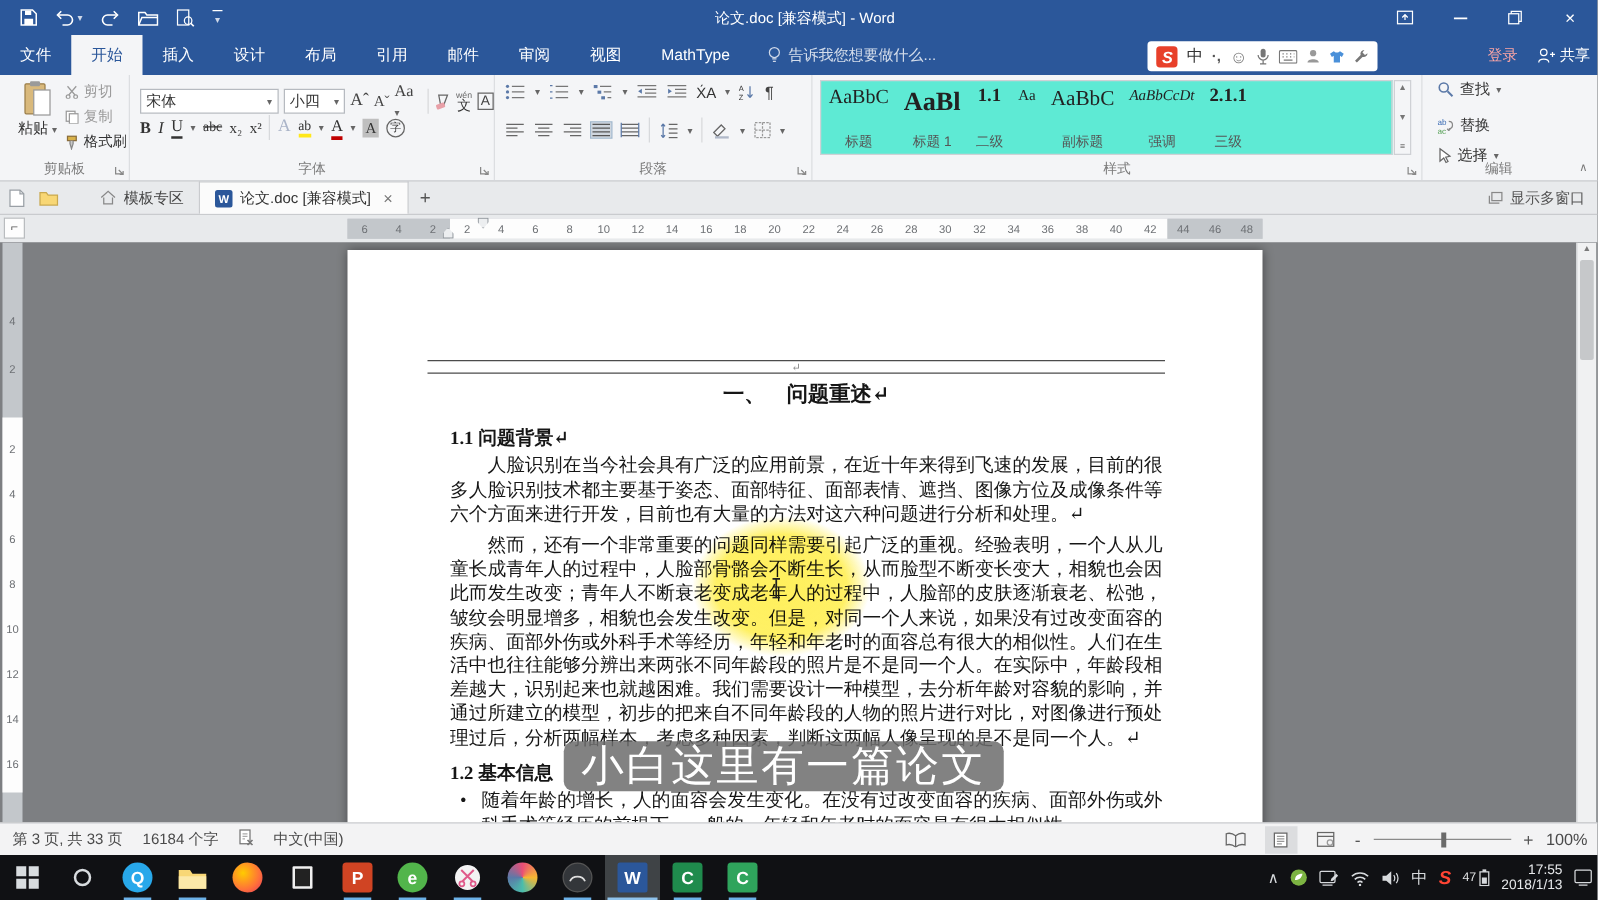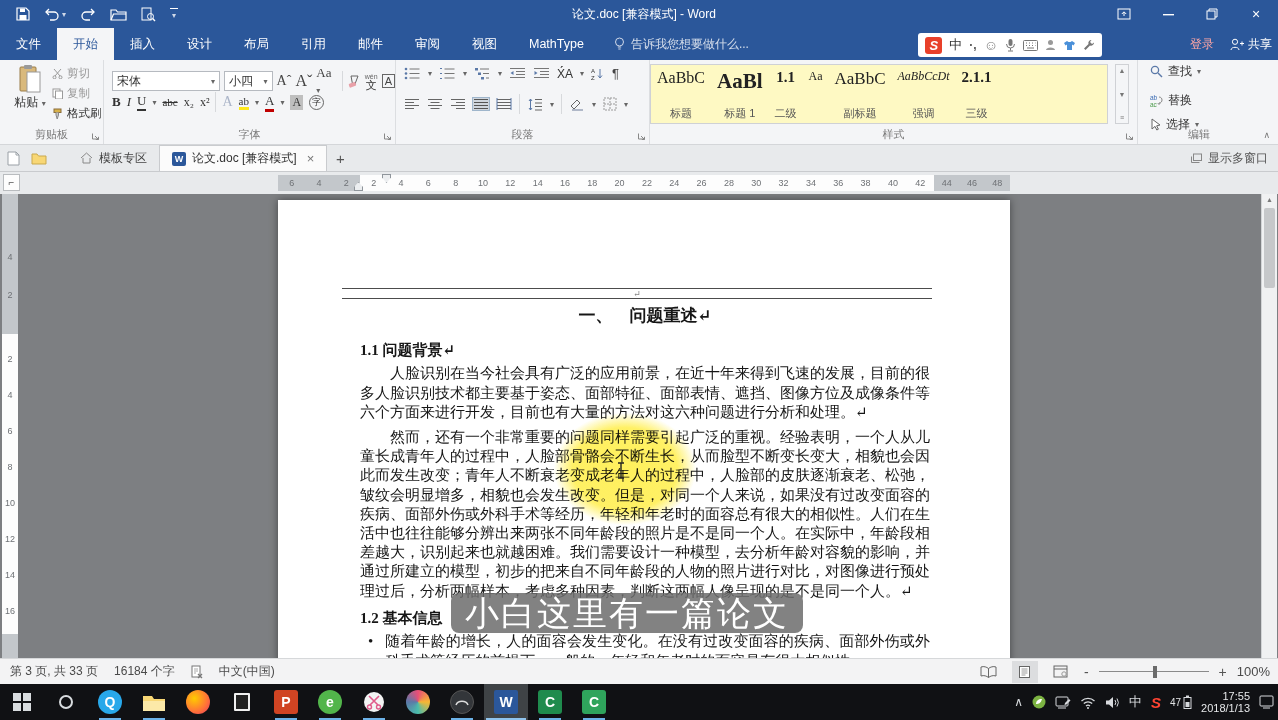--- a/index.html
+++ b/index.html
@@ -47,21 +47,21 @@
   .boxA { border:1px solid #666; padding:0 2px; font-size:11px; }
   .shadeA { background:#bfbfbf; padding:0 2px; }
   .circ { border:1px solid #666; border-radius:50%; width:15px; height:15px; display:flex; align-items:center; justify-content:center; font-size:9px; }
   .sep { width:1px; height:20px; background:#d7d9dc; }
   .g-para { left:396px; width:254px; }
   .prow1 { position:absolute; left:8px; top:6px; display:flex; align-items:center; gap:7px; }
   .prow2 { position:absolute; left:8px; top:34px; display:flex; align-items:center; gap:7px; }
   .pbtn { display:flex; align-items:center; }
   .pbtn.on { background:#cfd6de; outline:1px solid #9fb6cc; }
   .g-styles { left:650px; width:488px; }
-  .gallery { position:absolute; left:0; top:4px; width:458px; height:60px; background:#fef9c3; border:1px solid #cfd1d5; display:flex; overflow:hidden; }
+  .gallery { position:absolute; left:6px; top:4px; width:458px; height:60px; background:#5eead4; border:1px solid #cfd1d5; display:flex; overflow:hidden; }
   .scard { flex:0 0 auto; padding:4px 6px 2px; display:flex; flex-direction:column; align-items:center; justify-content:space-between; }
   .sprev { font-family:"Liberation Serif","DejaVu Serif",serif; color:#222; white-space:nowrap; }
   .sname { font-size:11px; color:#555; white-space:nowrap; }
   .scroll { position:absolute; right:8px; top:4px; width:14px; height:60px; border:1px solid #cfd1d5; background:#f4f5f7; display:flex; flex-direction:column; align-items:center; justify-content:space-between; padding:2px 0; font-size:7px; color:#777; }
   .g-edit { left:1138px; width:122px; border-right:none; }
   .erow { position:absolute; left:12px; display:flex; align-items:center; gap:5px; font-size:12px; color:#333; }
   .collapse { position:absolute; right:8px; bottom:4px; font-size:9px; color:#777; }
 
   
   .doctabs { position:absolute; left:0; top:145px; width:1278px; height:27px; background:#e8eaec; border-bottom:1px solid #c9cbce; display:flex; align-items:flex-end; }
@@ -100,21 +100,21 @@
   .dbullet { position:absolute; left:90px; top:432px; width:562px; font-size:15px; line-height:19.5px; display:flex; gap:12px; text-align:justify; }
   .spotlight { position:absolute; left:252px; top:194px; width:190px; height:150px; border-radius:50%; background:radial-gradient(closest-side, rgba(255,239,84,.95) 0%, rgba(255,239,84,.9) 55%, rgba(255,239,84,0) 75%); mix-blend-mode:multiply; pointer-events:none; }
   .ibeam { position:absolute; left:338px; top:262px; }
   .caption { position:absolute; left:451px; top:399px; padding:0 14px; height:40px; background:rgba(108,108,108,.85); border-radius:8px; color:#fff; font-size:34px; line-height:40px; letter-spacing:2px; white-space:nowrap; }
   .vscroll { position:absolute; right:1px; top:0; width:16px; height:464px; background:#f0f1f2; border-left:1px solid #d2d4d6; }
   .vscroll .arr { position:absolute; left:0; top:2px; width:15px; text-align:center; font-size:7px; color:#7a7a7a; }
   .vscroll .thumb { position:absolute; left:2px; top:14px; width:11px; height:80px; background:#c6c8ca; border-radius:2px; }
 
   
   .statusbar { position:absolute; left:0; top:658px; width:1278px; height:26px; background:#f3f3f4; border-top:1px solid #d6d8da; display:flex; align-items:center; color:#4a4a4a; font-size:12px; }
-  .statusbar .lft { display:flex; align-items:center; gap:16px; padding-left:10px; }
+  .statusbar .lft { display:flex; gap:16px; padding-left:10px; }
   .statusbar .rgt { position:absolute; right:8px; display:flex; align-items:center; gap:10px; }
   .viewbtn { width:26px; height:22px; display:flex; align-items:center; justify-content:center; }
   .viewbtn.on { background:#dcdddf; }
   .ztrack { position:relative; width:110px; height:20px; }
   .ztrack .line { position:absolute; left:0; right:0; top:9px; height:1.5px; background:#8a8a8a; }
   .ztrack .thumb { position:absolute; left:54px; top:4px; width:4px; height:12px; background:#6a6a6a; }
   .zsign { font-size:14px; color:#555; }
 
   
   .taskbar { position:absolute; left:0; top:684px; width:1278px; height:36px; background:#101114; display:flex; align-items:stretch; color:#e6e8ea; }
@@ -312,21 +312,21 @@
     <div class="frow1">
       <span class="combo" style="width:112px">
           <span>宋体</span>
           <span class="caret" style="color:#666">▾</span>
         </span>
       <span class="combo" style="width:50px">
           <span>小四</span>
           <span class="caret" style="color:#666">▾</span>
         </span>
       <span class="fbtn" style="font-size:14px"><span>A</span>ˆ</span>
-      <span class="fbtn" style="font-size:16px"><span>A</span>ˇ</span>
+      <span class="fbtn" style="font-size:12px"><span>A</span>ˇ</span>
       <span class="fbtn" style="font-size:13px"><span>Aa</span> <span class="caret" style="color:#666">▾</span></span>
       <span class="sep"></span>
       <span>
           <svg width="14" height="14" viewBox="0 0 14 14">
             <path d="M4 2h7L8 10H5.5z" fill="none" stroke="#666"></path>
             <rect x="2" y="9" width="7" height="4" rx="1" transform="rotate(-20 5 11)" fill="#e8a0a8"></rect>
           </svg>
         </span>
       <span style="font-size:11px;color:#333;line-height:9px;text-align:center"><span style="display:block;font-size:7px;color:#666">wén</span><span>文</span></span>
       <span class="boxA"><span>A</span></span>

